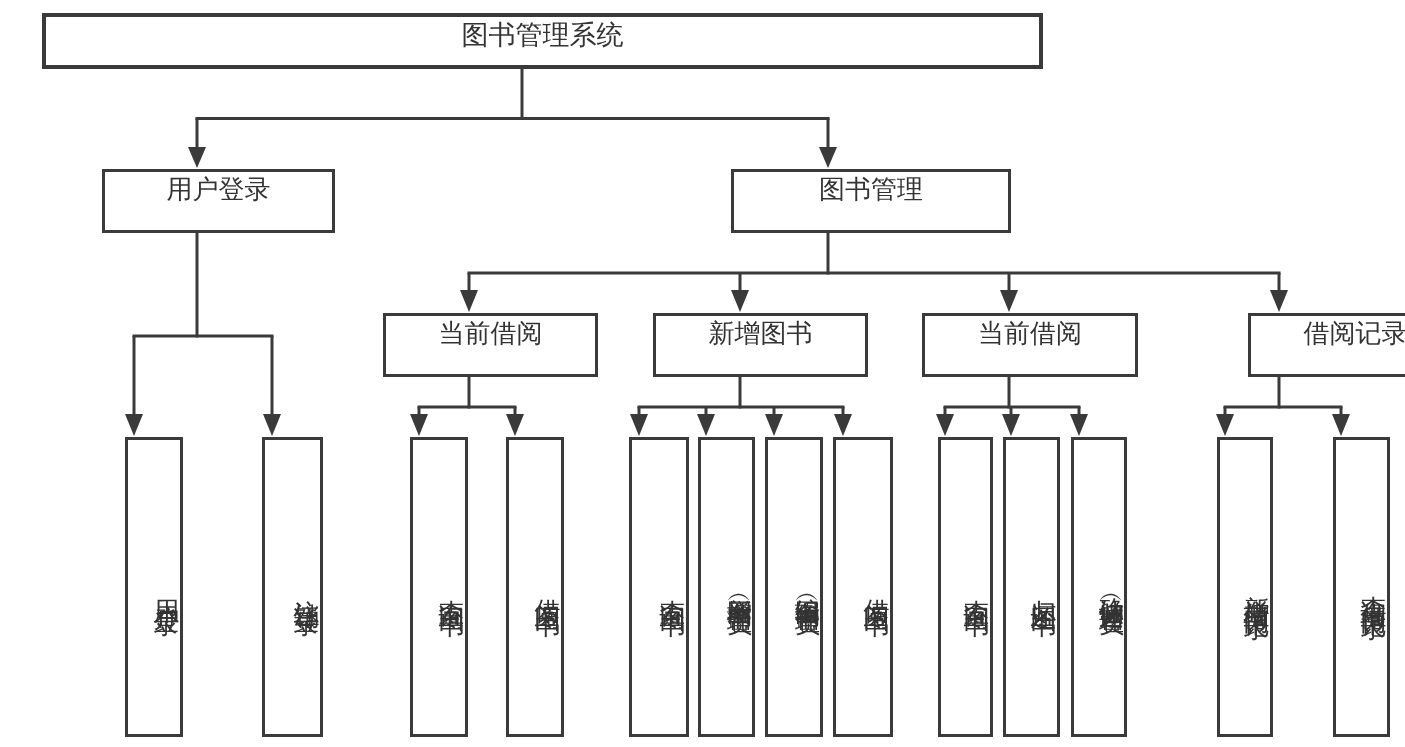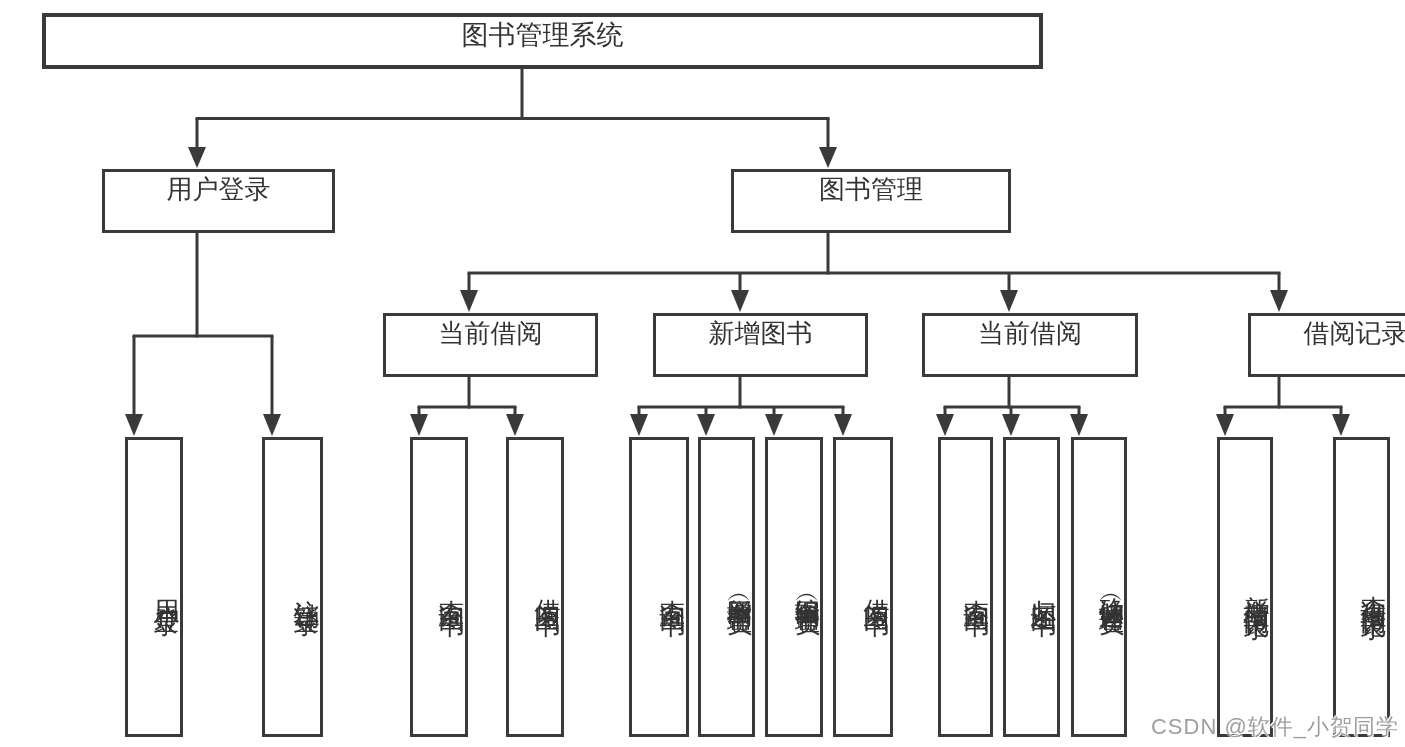--- a/index.html
+++ b/index.html
@@ -194,15 +194,14 @@
     <span>确认归还（管理员）</span>
   </div>
 
   <div class="node leaf" style="left:1197px;top:437px;width:56px;height:300px">
     <span>新增借阅记录</span>
   </div>
   <div class="node leaf" style="left:1313px;top:437px;width:57px;height:300px">
     <span>查询借阅记录</span>
   </div>
 
-  <div class="watermark">CSDN @软件_小贺同学</div>
 
 </div>
 
 </body></html>

